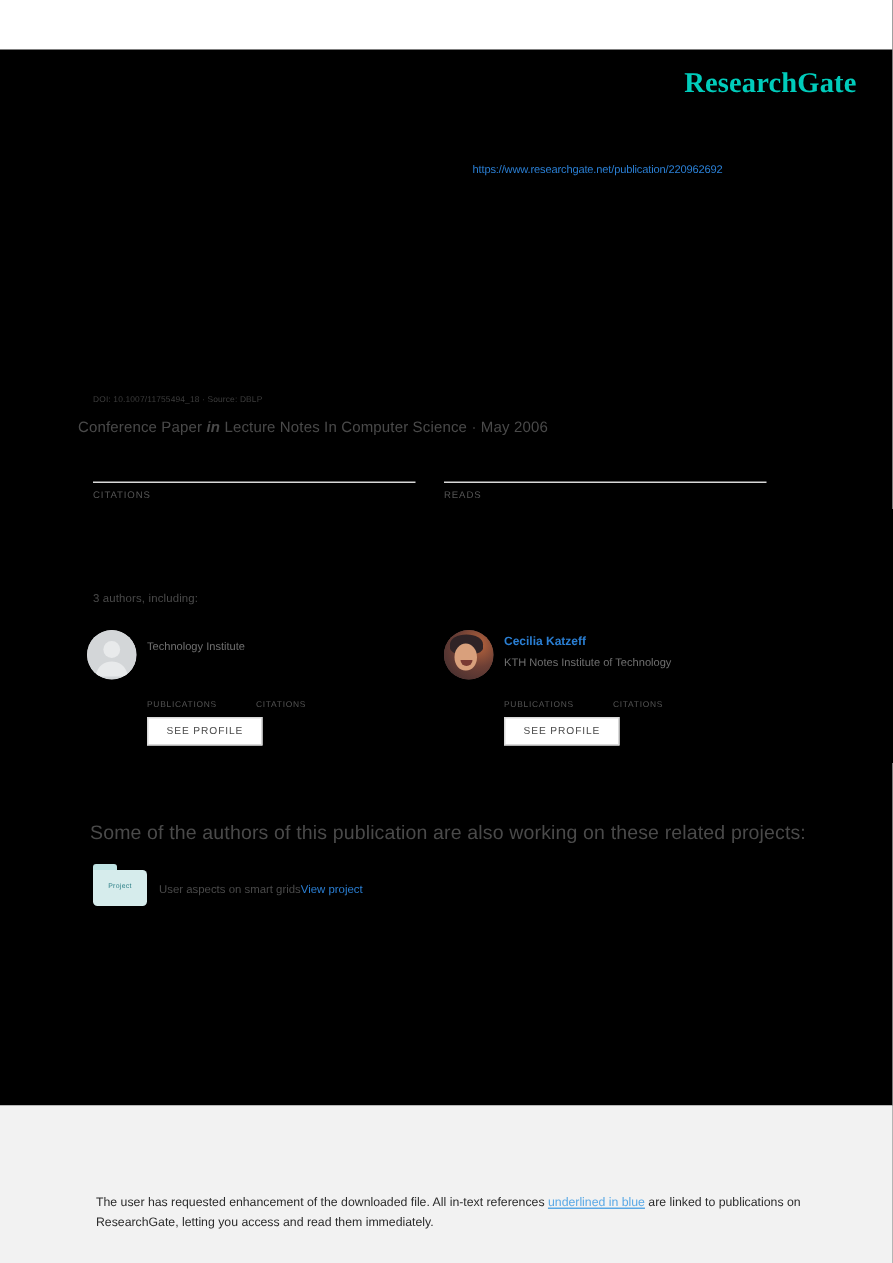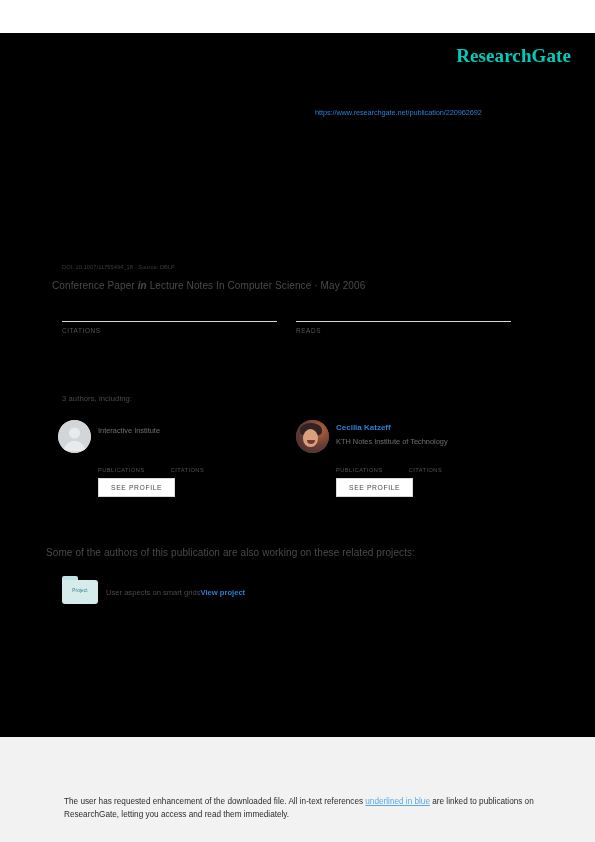--- a/index.html
+++ b/index.html
@@ -266,23 +266,23 @@
     background: #ffffff;
     color: #4a4a4a;
     font-size: 6.8px;
     letter-spacing: 0.6px;
     cursor: pointer;
   }
 
   
   .projects-heading {
     position: absolute;
-    left: 46px;
+    left: 60px;
     top: 547px;
-    font-size: 10px;
+    font-size: 13px;
     color: #4a4a4a;
     letter-spacing: 0.1px;
   }
 
   .project-row {
     position: absolute;
     left: 62px;
     top: 576px;
     width: 440px;
     height: 30px;
@@ -331,21 +331,21 @@
   .project-text {
     position: absolute;
     left: 44px;
     top: 12px;
     font-size: 7.6px;
     color: #4a4a4a;
     white-space: nowrap;
   }
   .project-link {
     color: #2a7fd4;
-    font-weight: 700;
+    font-weight: 400;
     cursor: pointer;
   }
 
   
   .footer-line {
     position: absolute;
     left: 64px;
     font-size: 8.2px;
     color: #2b2b2b;
     line-height: 13px;
@@ -403,21 +403,21 @@
 
   <div class="author author-1">
     <div class="avatar avatar-generic">
       <svg width="33" height="33" viewBox="0 0 33 33" aria-hidden="true">
         <circle cx="16.5" cy="16.5" r="16.5" fill="#d3d6d8"></circle>
         <circle cx="16.5" cy="13" r="5.6" fill="#e8eaeb"></circle>
         <path d="M5.5 31 C7 23.5 12 21 16.5 21 C21 21 26 23.5 27.5 31 Z" fill="#e8eaeb"></path>
       </svg>
     </div>
     <div class="author-body">
-      <div class="author-affil">Interactive Institute</div>
+      <div class="author-affil">Technology Institute</div>
     </div>
     <div class="author-stats">
       <div>
         <div class="author-stat-num invisible-text"></div>
         <div class="author-stat-label">PUBLICATIONS</div>
       </div>
       <div>
         <div class="author-stat-num invisible-text"></div>
         <div class="author-stat-label">CITATIONS</div>
       </div>

